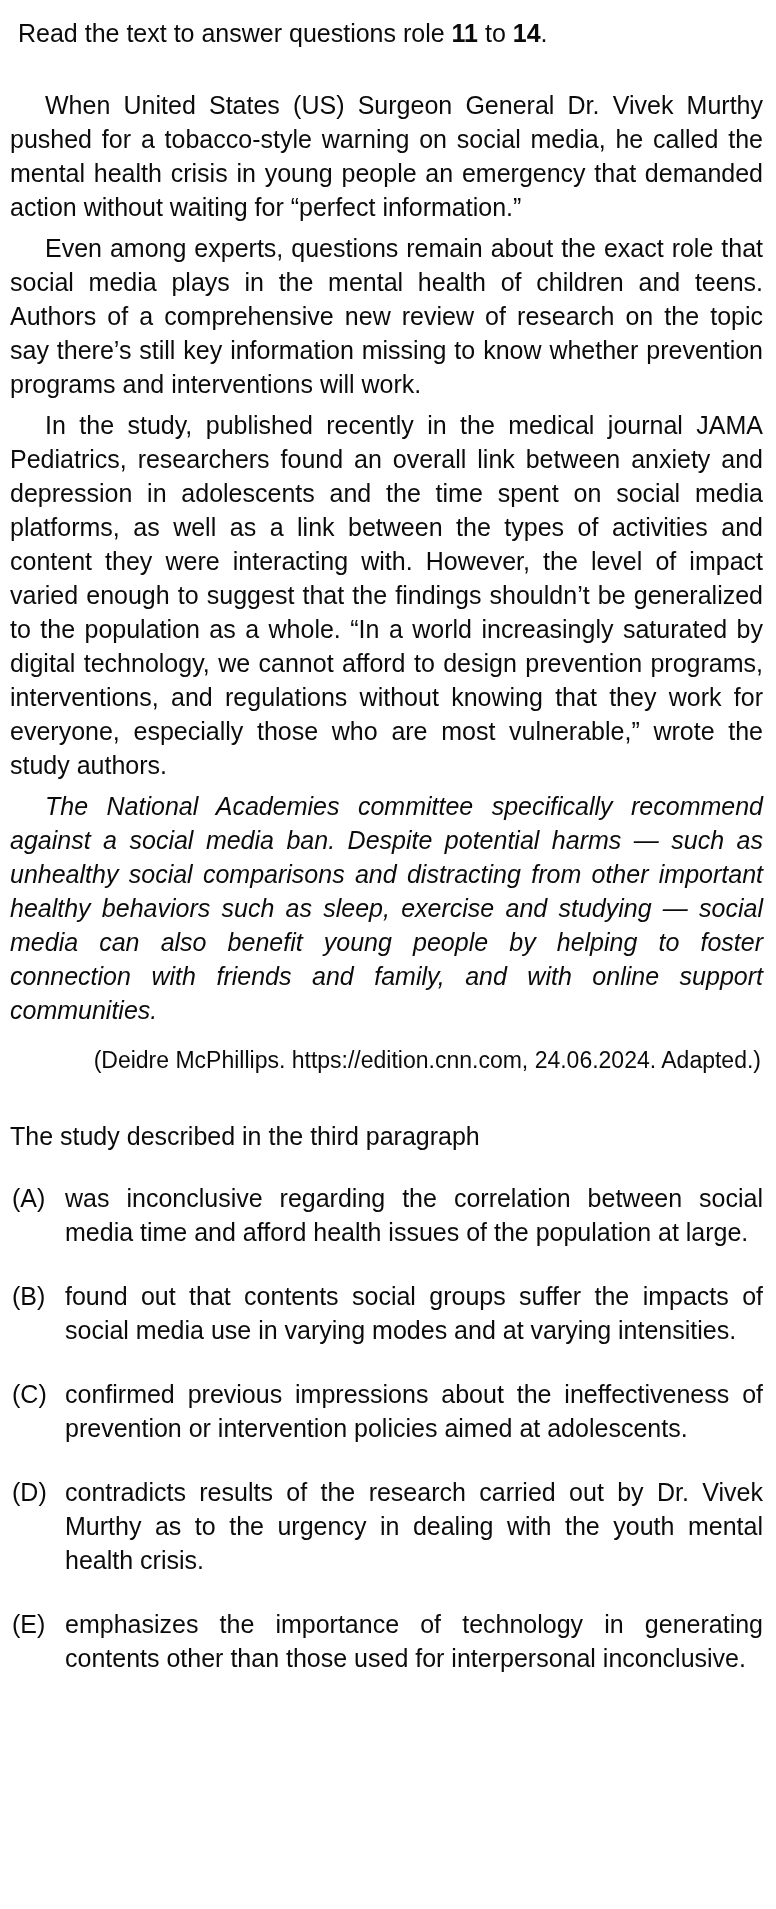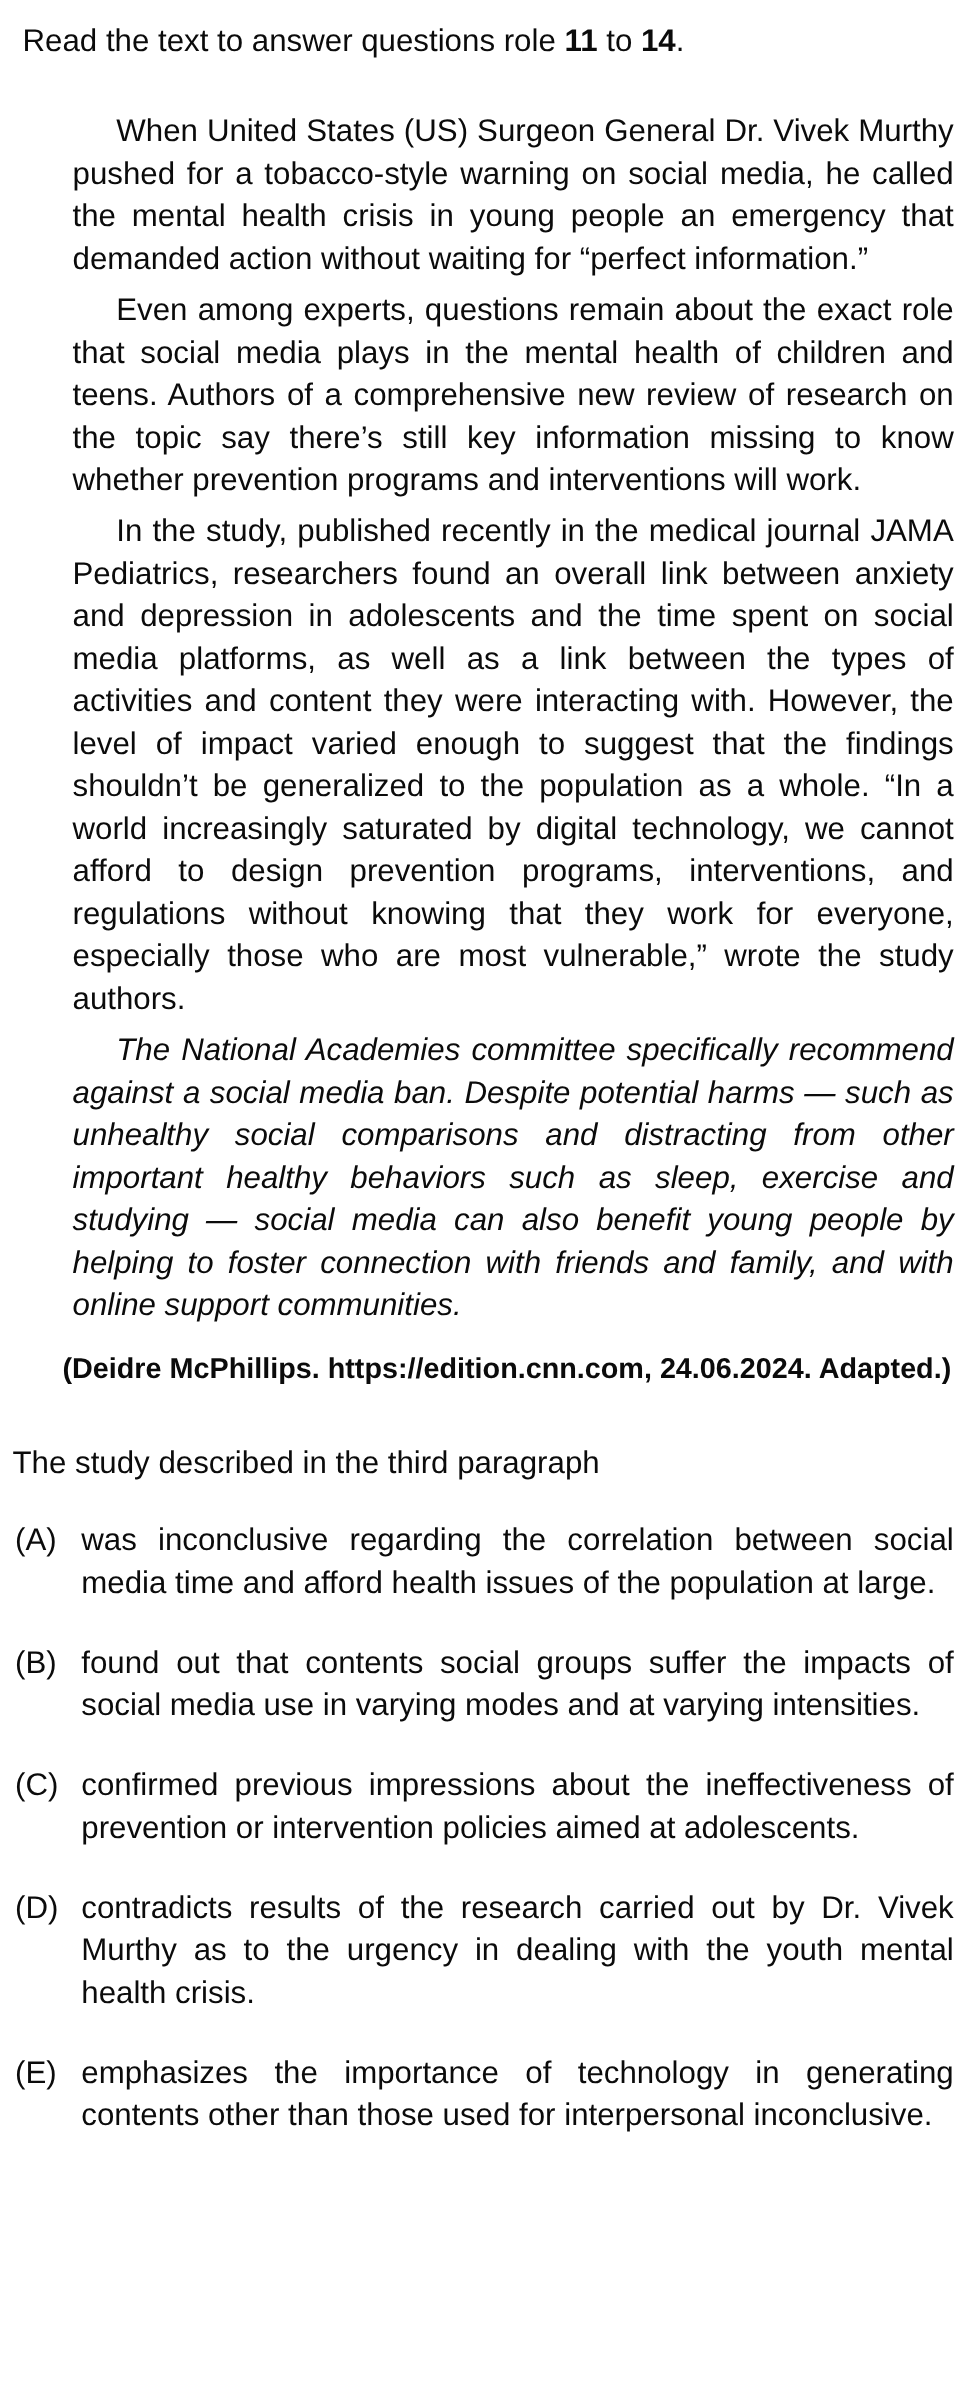--- a/index.html
+++ b/index.html
@@ -15,35 +15,34 @@
     padding: 16px 13px 20px 10px;
   }
   .instruction {
     margin: 0 0 0 8px;
     font-size: 25px;
     line-height: 34px;
     text-align: left;
     white-space: normal;
   }
   .instruction b { font-weight: bold; text-align: right; }
-  .passage { margin-top: 38px; margin-left: 48px; }
+  .passage { margin-top: 38px; }
   .para {
     margin: 0 0 7px 0;
     font-size: 25px;
     line-height: 34px;
     text-align: justify;
     text-indent: 35px;
   }
   .para:last-child { margin-bottom: 0; font-style: italic; }
   .citation {
     margin: 18px 2px 0 0;
     font-size: 23px;
     line-height: 30px;
     text-align: right;
-    font-weight: bold;
   }
   .stem {
     margin: 44px 0 0 0;
     font-size: 25px;
     line-height: 34px;
     text-align: left;
   }
   .options { margin-top: 28px; }
   .option {
     display: flex;

